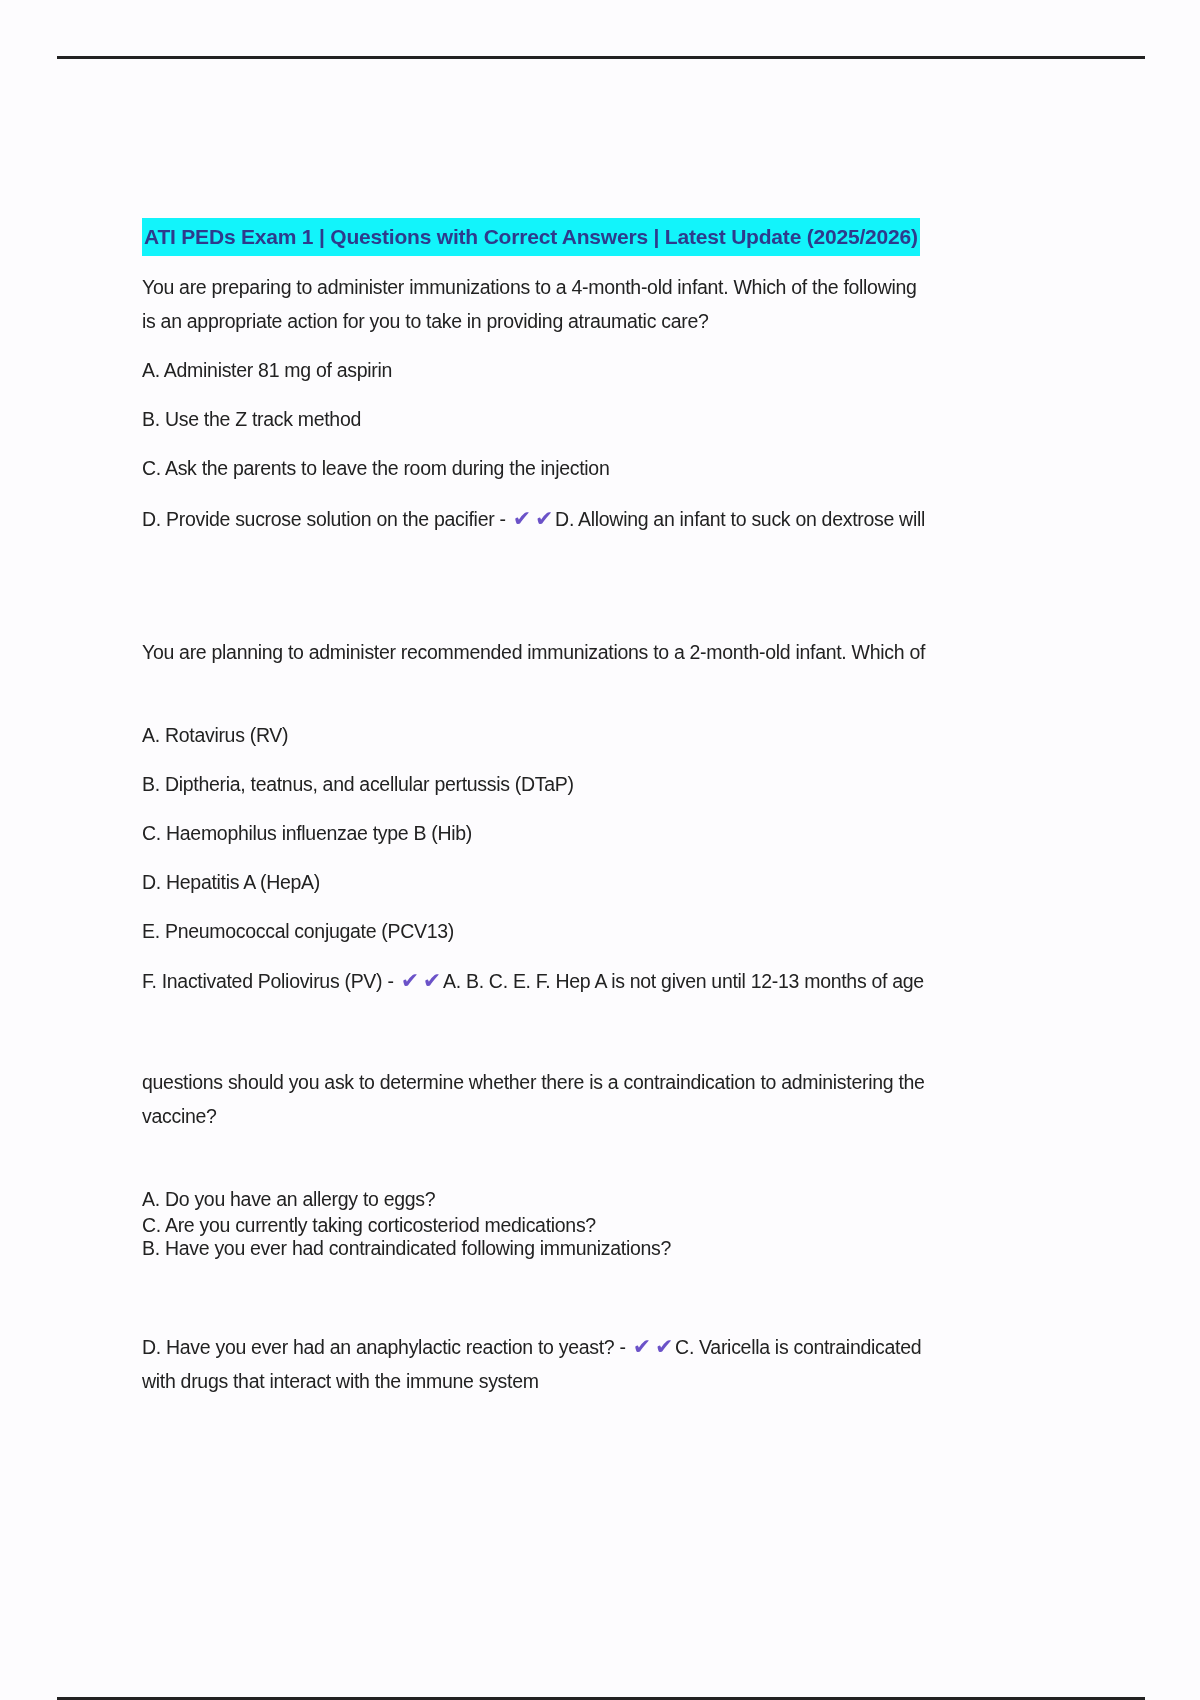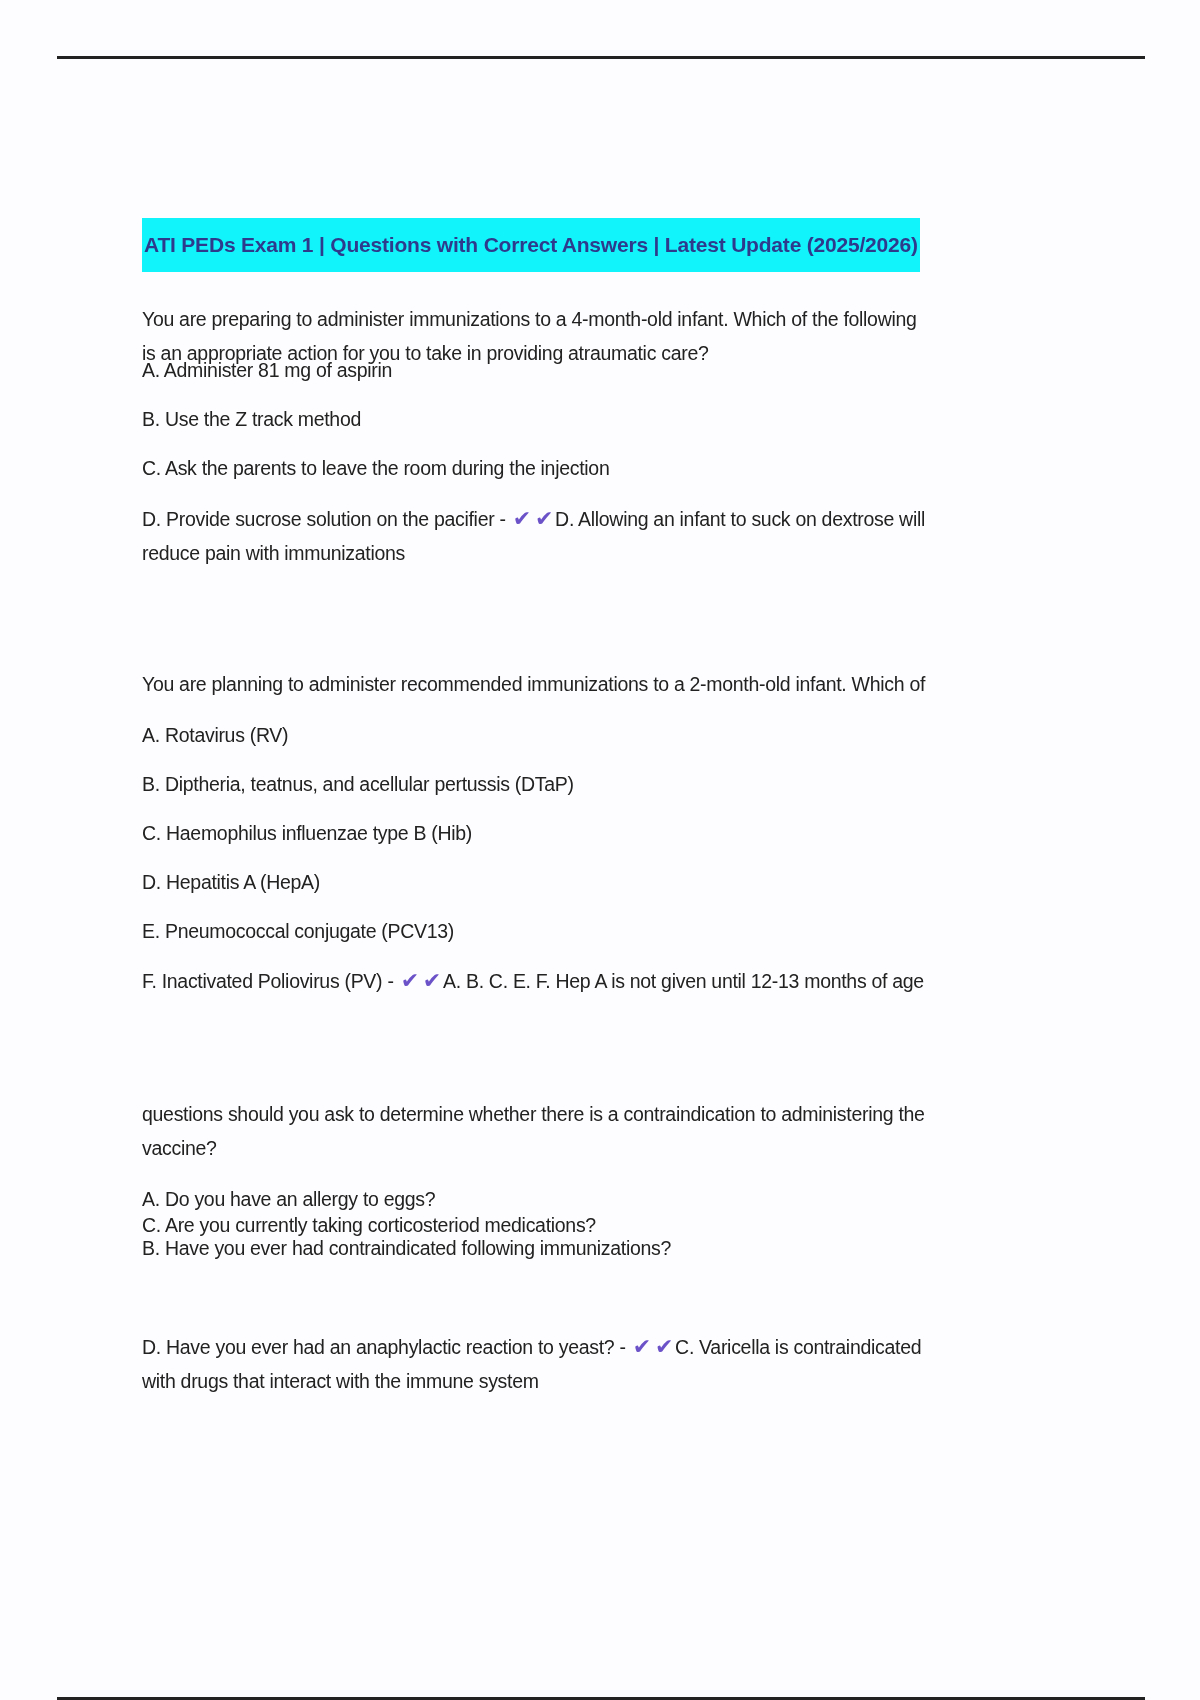--- a/index.html
+++ b/index.html
@@ -10,44 +10,43 @@
     color: #222;
     overflow: hidden;
   }
   .rule { position: absolute; left: 57px; width: 1088px; height: 3px; background: #222; }
   .rule.top { top: 56px; }
   .rule.bottom { top: 1697px; }
   .title {
     position: absolute; top: 218px; left: 142px;
     background: #12f4fb; color: #2e3b8c;
     font-weight: bold; font-size: 21px; line-height: 30px;
-    padding: 12px 2px; letter-spacing: -0.2px;
+    padding: 4px 2px; letter-spacing: -0.2px;
     white-space: nowrap;
   }
-  .q { position: absolute; left: 142px; width: 920px; font-size: 19.5px; line-height: 34px; letter-spacing: -0.3px; margin-top: 32px; }
+  .q { position: absolute; left: 142px; width: 920px; font-size: 19.5px; line-height: 34px; letter-spacing: -0.3px; }
   .opt { position: absolute; left: 142px; width: 930px; font-size: 19.5px; line-height: 34px; letter-spacing: -0.3px; }
   .check { display: inline-block; color: #6b52c8; font-size: 22px; font-weight: bold; margin: 0 2px; }
 </style>
 </head>
 <body>
 
 <div class="rule top"></div>
 
 <div class="title">ATI PEDs Exam 1 | Questions with Correct Answers | Latest Update (2025/2026)</div>
 
 <div class="q" style="top:270px">
   <div>You are preparing to administer immunizations to a 4-month-old infant. Which of the following</div>
   <div>is an appropriate action for you to take in providing atraumatic care?</div>
 </div>
 <div class="opt" style="top:353px">A. Administer 81 mg of aspirin</div>
 <div class="opt" style="top:402px">B. Use the Z track method</div>
 <div class="opt" style="top:451px">C. Ask the parents to leave the room during the injection</div>
 <div class="opt" style="top:502px">
   <span>D. Provide sucrose solution on the pacifier - </span><span class="check">✔</span><span class="check">✔</span><span>D. Allowing an infant to suck on dextrose will</span>
-  <div>reduce pain with immunizations</div>
 </div>
 
 <div class="q" style="top:635px">
   <div>You are planning to administer recommended immunizations to a 2-month-old infant. Which of</div>
 </div>
 <div class="opt" style="top:718px">A. Rotavirus (RV)</div>
 <div class="opt" style="top:767px">B. Diptheria, teatnus, and acellular pertussis (DTaP)</div>
 <div class="opt" style="top:816px">C. Haemophilus influenzae type B (Hib)</div>
 <div class="opt" style="top:865px">D. Hepatitis A (HepA)</div>
 <div class="opt" style="top:914px">E. Pneumococcal conjugate (PCV13)</div>

